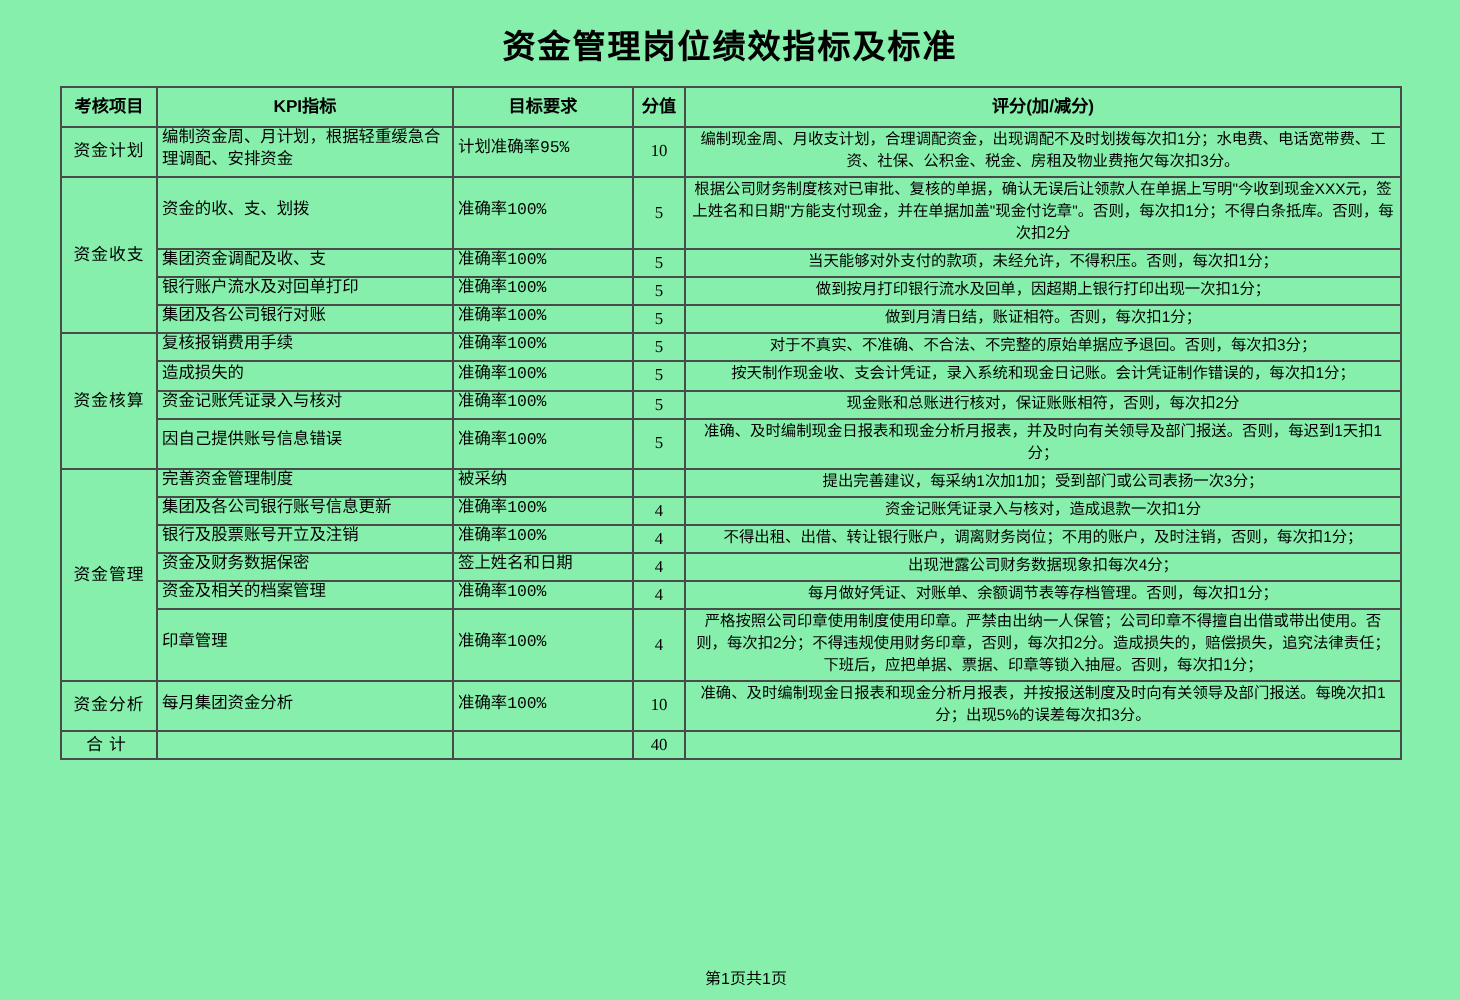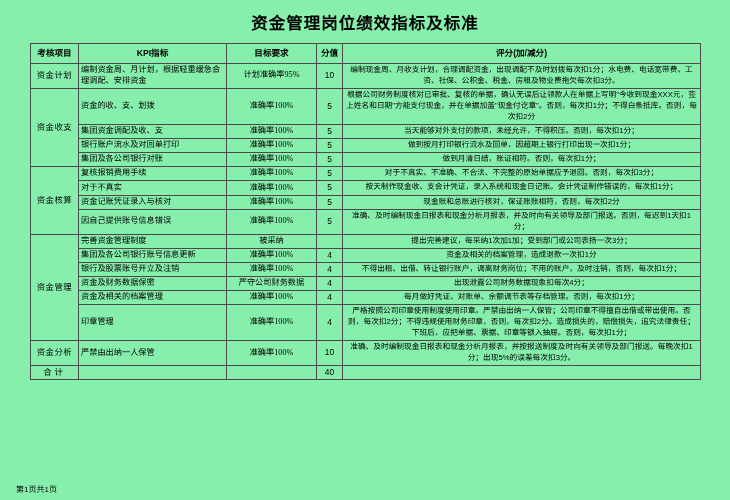--- a/index.html
+++ b/index.html
@@ -67,47 +67,47 @@
     font-family: "Liberation Sans", "DejaVu Sans", sans-serif;
     letter-spacing: 0.5px;
   }
   td.kpi-cell {
     text-align: left;
     font-size: 8.2px;
     padding-left: 4px;
     font-family: Liberation Mono, monospace;
   }
   td.goal {
-    text-align: center;
+    text-align: left;
     font-size: 8.2px;
+    font-family: Liberation Mono, monospace;
+  }
+  td.score {
+    text-align: center;
+    font-size: 8.4px;
     font-family: Liberation Serif, serif;
-  }
-  td.score {
-    text-align: center;
-    font-size: 8.4px;
-    font-family: Liberation Sans, sans-serif;
   }
   td.rule {
     text-align: center;
     font-size: 7.7px;
     padding-left: 3px;
     padding-right: 3px;
     line-height: 1.42;
     font-family: "Liberation Sans", "DejaVu Sans", sans-serif;
   }
   tr.total td.cat {
     text-align: center;
     letter-spacing: 3px;
   }
   .page-footer {
     position: absolute;
     left: 16px;
     right: 0;
     bottom: 6px;
-    text-align: left;
+    text-align: center;
     font-size: 8px;
     font-family: "Liberation Sans", "DejaVu Sans", sans-serif;
     color: #000;
   }
 </style>
 </head>
 <body>
 
 <div class="page">
 
@@ -164,21 +164,21 @@
           <td class="rule">做到月清日结，账证相符。否则，每次扣1分；</td>
         </tr>
         <tr>
           <td class="cat" rowspan="4">资金核算</td>
           <td class="kpi-cell">复核报销费用手续</td>
           <td class="goal">准确率100%</td>
           <td class="score">5</td>
           <td class="rule">对于不真实、不准确、不合法、不完整的原始单据应予退回。否则，每次扣3分；</td>
         </tr>
         <tr>
-          <td class="kpi-cell">对于不真实</td>
+          <td class="kpi-cell">造成损失的</td>
           <td class="goal">准确率100%</td>
           <td class="score">5</td>
           <td class="rule">按天制作现金收、支会计凭证，录入系统和现金日记账。会计凭证制作错误的，每次扣1分；</td>
         </tr>
         <tr>
           <td class="kpi-cell">资金记账凭证录入与核对</td>
           <td class="goal">准确率100%</td>
           <td class="score">5</td>
           <td class="rule">现金账和总账进行核对，保证账账相符，否则，每次扣2分</td>
         </tr>
@@ -192,49 +192,49 @@
           <td class="cat" rowspan="6">资金管理</td>
           <td class="kpi-cell">完善资金管理制度</td>
           <td class="goal">被采纳</td>
           <td class="score"></td>
           <td class="rule">提出完善建议，每采纳1次加1加；受到部门或公司表扬一次3分；</td>
         </tr>
         <tr>
           <td class="kpi-cell">集团及各公司银行账号信息更新</td>
           <td class="goal">准确率100%</td>
           <td class="score">4</td>
-          <td class="rule">资金及相关的档案管理，造成退款一次扣1分</td>
+          <td class="rule">资金记账凭证录入与核对，造成退款一次扣1分</td>
         </tr>
         <tr>
           <td class="kpi-cell">银行及股票账号开立及注销</td>
           <td class="goal">准确率100%</td>
           <td class="score">4</td>
           <td class="rule">不得出租、出借、转让银行账户，调离财务岗位；不用的账户，及时注销，否则，每次扣1分；</td>
         </tr>
         <tr>
           <td class="kpi-cell">资金及财务数据保密</td>
-          <td class="goal">严守公司财务数据</td>
+          <td class="goal">签上姓名和日期</td>
           <td class="score">4</td>
           <td class="rule">出现泄露公司财务数据现象扣每次4分；</td>
         </tr>
         <tr>
           <td class="kpi-cell">资金及相关的档案管理</td>
           <td class="goal">准确率100%</td>
           <td class="score">4</td>
           <td class="rule">每月做好凭证、对账单、余额调节表等存档管理。否则，每次扣1分；</td>
         </tr>
         <tr>
           <td class="kpi-cell">印章管理</td>
           <td class="goal">准确率100%</td>
           <td class="score">4</td>
           <td class="rule">严格按照公司印章使用制度使用印章。严禁由出纳一人保管；公司印章不得擅自出借或带出使用。否则，每次扣2分；不得违规使用财务印章，否则，每次扣2分。造成损失的，赔偿损失，追究法律责任；下班后，应把单据、票据、印章等锁入抽屉。否则，每次扣1分；</td>
         </tr>
         <tr>
           <td class="cat">资金分析</td>
-          <td class="kpi-cell">严禁由出纳一人保管</td>
+          <td class="kpi-cell">每月集团资金分析</td>
           <td class="goal">准确率100%</td>
           <td class="score">10</td>
           <td class="rule">准确、及时编制现金日报表和现金分析月报表，并按报送制度及时向有关领导及部门报送。每晚次扣1分；出现5%的误差每次扣3分。</td>
         </tr>
         <tr class="total">
           <td class="cat">合计</td>
           <td class="kpi-cell"></td>
           <td class="goal"></td>
           <td class="score">40</td>
           <td class="rule"></td>

